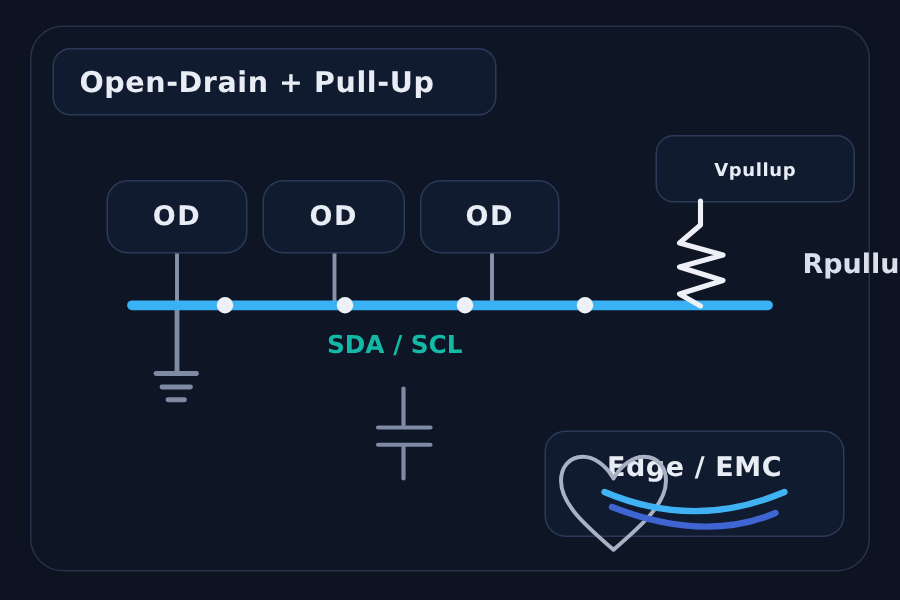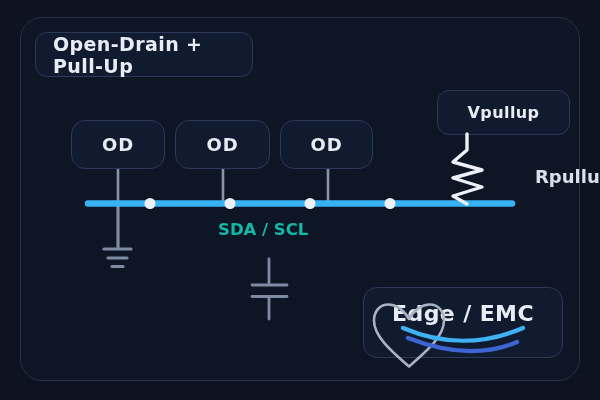--- a/index.html
+++ b/index.html
@@ -33,42 +33,42 @@
     border: 1.5px solid;
     border-radius: 13px;
     display: flex;
     align-items: center;
     justify-content: center;
     font-weight: bold;
     letter-spacing: 0.4px;
   }
   .title-box {
     left: 35px; top: 32px;
-    width: 218px; height: 45px;
+    width: 296px; height: 45px;
     justify-content: flex-start;
     padding-left: 17px;
     font-size: 19px;
     border-radius: 12px;
   }
   .od-box { top: 120px; height: 49px; font-size: 18px; border-radius: 14px; letter-spacing: 1px; align-items: center; }
   .od-box-1 { left: 71px;  width: 94px; }
   .od-box-2 { left: 175px; width: 95px; }
   .od-box-3 { left: 280px; width: 93px; }
   .vpullup-box {
     left: 437px; top: 90px;
     width: 133px; height: 45px;
-    font-size: 16px;
+    font-size: 12px;
     border-radius: 12px;
   }
   .edge-box {
     left: 363px; top: 287px;
     width: 200px; height: 71px;
     align-items: flex-start;
     padding-top: 13px;
-    font-size: 22px;
+    font-size: 18px;
     border-radius: 14px;
   }
   .free-label {
     position: absolute;
     font-weight: bold;
     white-space: nowrap;
   }
   .sda-label { left: 218px; top: 220px; font-size: 16.5px; }
   .rpullup-label { left: 535px; top: 166px; font-size: 18px; }
   svg.overlay {

